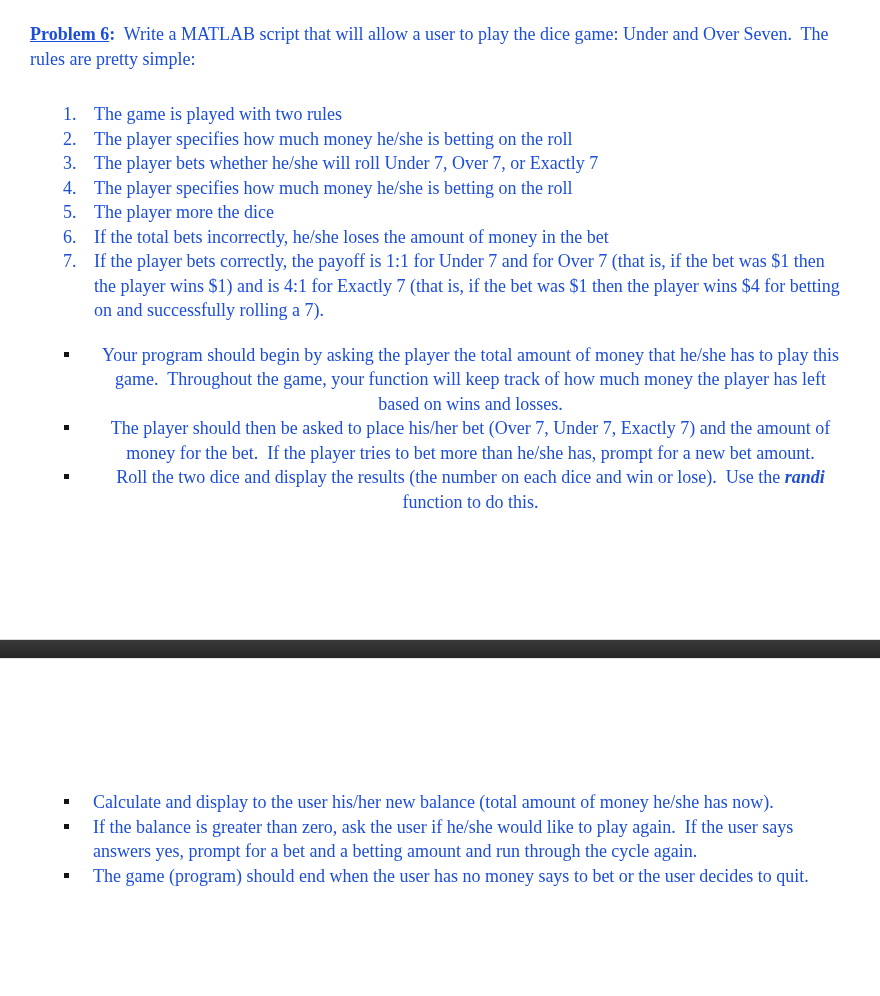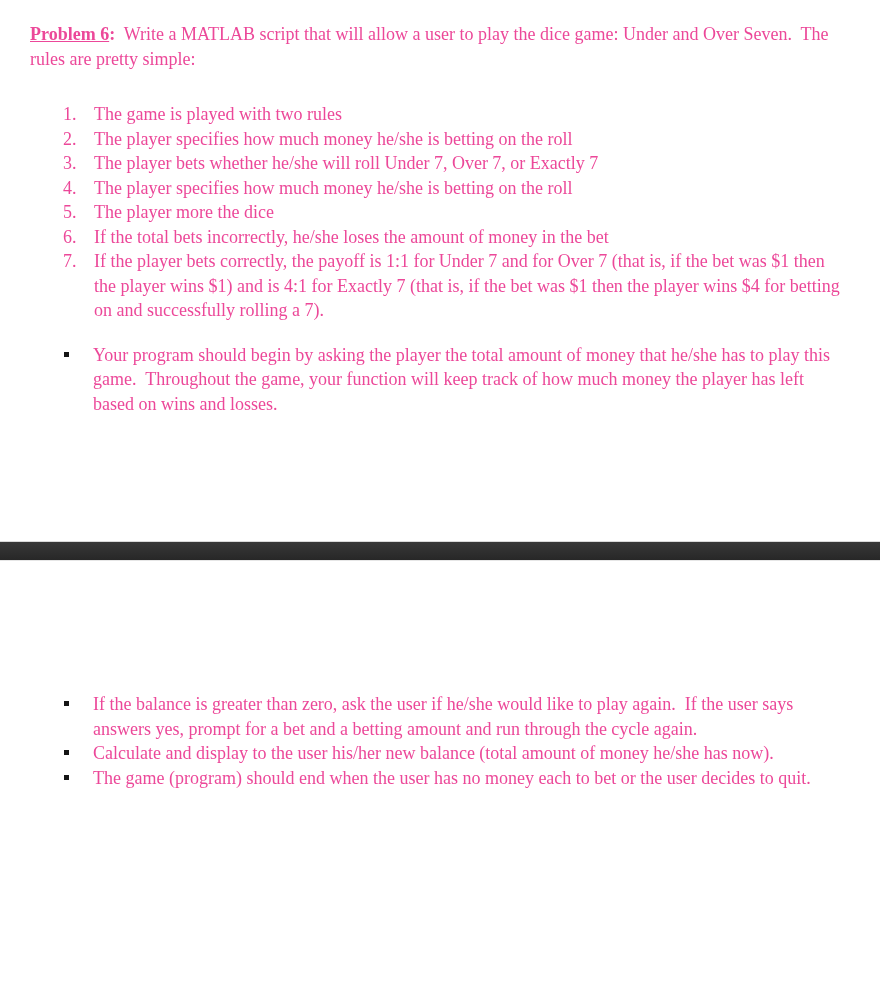--- a/index.html
+++ b/index.html
@@ -10,21 +10,21 @@
   .page {
     position: relative;
     width: 880px;
     height: 996px;
     box-sizing: border-box;
     padding: 22px 32px 0 30px;
     background: #ffffff;
     font-family: "Liberation Serif", "DejaVu Serif", serif;
     font-size: 18px;
     line-height: 24.5px;
-    color: #ec4899;
+    color: #1d4ed8;
     overflow: hidden;
   }
   p, .para {
     margin: 0;
     white-space: pre-wrap;
   }
   .header {
     width: 818px;
   }
   .problem-title {
@@ -34,20 +34,21 @@
   .problem-colon {
     font-weight: bold;
   }
   .num-list {
     margin-top: 31px;
     margin-left: 33px;
   }
   .req-list {
     margin-top: 20px;
     margin-left: 34px;
+    text-align: center;
   }
   .closing-list {
     margin-top: 131px;
     margin-left: 34px;
   }
   .li {
     display: flex;
     align-items: flex-start;
   }
   .marker {
@@ -121,38 +122,50 @@
     </div>
   </div>
 
   <div class="req-list">
     <div class="li">
       <span class="bullet-col">
           <span class="sq"></span>
         </span>
       <span class="li-text">Your program should begin by asking the player the total amount of money that he/she has to play this game.  Throughout the game, your function will keep track of how much money the player has left based on wins and losses.</span>
     </div>
+    <div class="li">
+      <span class="bullet-col">
+          <span class="sq"></span>
+        </span>
+      <span class="li-text">The player should then be asked to place his/her bet (Over 7, Under 7, Exactly 7) and the amount of money for the bet.  If the player tries to bet more than he/she has, prompt for a new bet amount.</span>
+    </div>
+    <div class="li">
+      <span class="bullet-col">
+          <span class="sq"></span>
+        </span>
+      <span class="li-text"><span>Roll the two dice and display the results (the number on each dice and win or lose).  Use the </span><span class="randi">randi</span><span> function to do this.</span></span>
+    </div>
   </div>
 
   <div class="divider" style="background: linear-gradient(rgb(56, 56, 56), rgb(39, 39, 39));"></div>
 
   <div class="closing-list">
+    <div class="li">
+      <span class="bullet-col">
+          <span class="sq"></span>
+        </span>
+      <span class="li-text">Calculate and display to the user his/her new balance (total amount of money he/she has now).</span>
+    </div>
     <div class="li">
       <span class="bullet-col">
           <span class="sq"></span>
         </span>
       <span class="li-text">If the balance is greater than zero, ask the user if he/she would like to play again.  If the user says answers yes, prompt for a bet and a betting amount and run through the cycle again.</span>
     </div>
     <div class="li">
       <span class="bullet-col">
           <span class="sq"></span>
         </span>
-      <span class="li-text">Calculate and display to the user his/her new balance (total amount of money he/she has now).</span>
-    </div>
-    <div class="li">
-      <span class="bullet-col">
-          <span class="sq"></span>
-        </span>
-      <span class="li-text">The game (program) should end when the user has no money each to bet or the user decides to quit.</span>
+      <span class="li-text">The game (program) should end when the user has no money says to bet or the user decides to quit.</span>
     </div>
   </div>
 
 </div>
 
 </body></html>

